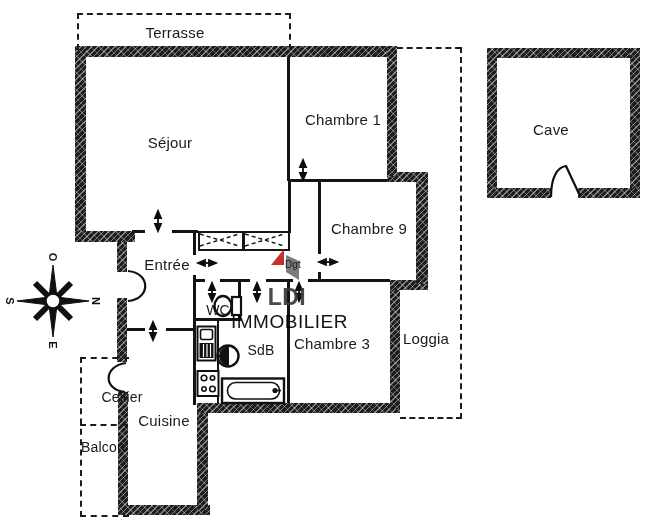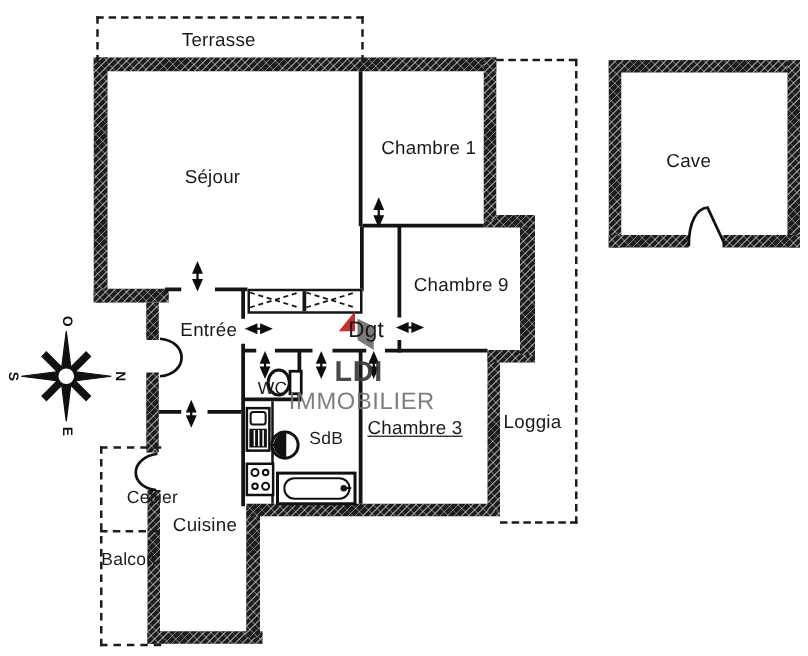--- a/index.html
+++ b/index.html
@@ -9,28 +9,28 @@
   .wall{position:absolute;background-color:#1d1d1d;
         background-image:repeating-linear-gradient(135deg,rgba(255,255,255,.45) 0 1px,transparent 1px 4px),
                          repeating-linear-gradient(45deg,rgba(255,255,255,.25) 0 1px,transparent 1px 6px);}
   
   .tline{position:absolute;background:#141414;}
   
   .dashbox{position:absolute;}
   .lbl{position:absolute;transform:translate(-50%,-50%);color:#1a1a1a;font-size:15px;
        white-space:nowrap;letter-spacing:.2px;z-index:30;}
   .lbl.sm{font-size:14px;}
-  .lbl.xs{font-size:18px;}
+  .lbl.xs{font-size:10px;}
   .overlay{position:absolute;left:0;top:0;width:646px;height:525px;z-index:20;pointer-events:none;}
   .closet{position:absolute;left:198px;top:231px;width:88px;height:16px;border:2px solid #161616;background:#fff;z-index:10;}
   .closet-div{position:absolute;left:42px;top:0;width:3px;height:16px;background:#161616;}
   .watermark{position:absolute;left:226px;top:246px;display:flex;align-items:center;z-index:40;opacity:.92;flex-direction:column;}
   .wm-logo{width:32px;height:38px;margin-right:3px;}
   .wm-bold{font-size:23px;font-weight:bold;color:#3a3a3a;letter-spacing:.5px;}
-  .wm-light{font-size:19px;font-weight:500;color:#737373;letter-spacing:.5px;margin-left:5px;}
+  .wm-light{font-size:19px;font-weight:500;color:#000000;letter-spacing:.5px;margin-left:5px;}
   .dgt{z-index:50;}
 </style>
 </head>
 <body>
 
 <div class="plan">
 
   <div class="wall" style="left:75px;top:46px;width:322px;height:11px;"></div>
   <div class="wall" style="left:75px;top:46px;width:11px;height:196px;"></div>
   <div class="wall" style="left:75px;top:231px;width:60px;height:11px;"></div>
@@ -189,21 +189,21 @@
 
   <div class="lbl" style="left:175px;top:32px;">Terrasse</div>
   <div class="lbl" style="left:170px;top:142px;">Séjour</div>
   <div class="lbl" style="left:343px;top:119px;">Chambre 1</div>
   <div class="lbl" style="left:369px;top:228px;">Chambre 9</div>
   <div class="lbl" style="left:551px;top:129px;">Cave</div>
   <div class="lbl" style="left:167px;top:264px;text-align:right;">Entrée</div>
   <div class="lbl xs dgt" style="left:293px;top:264px;">Dgt</div>
   <div class="lbl sm" style="left:218px;top:310px;">WC</div>
   <div class="lbl sm" style="left:261px;top:350px;">SdB</div>
-  <div class="lbl" style="left:332px;top:343px;text-decoration:underline;">Chambre 3</div>
+  <div class="lbl" style="left:332px;top:343px;">Chambre 3</div>
   <div class="lbl" style="left:426px;top:338px;">Loggia</div>
   <div class="lbl sm" style="left:106px;top:397px;margin-left:16px;">Cellier</div>
   <div class="lbl sm" style="left:103px;top:447px;">Balcon</div>
   <div class="lbl" style="left:164px;top:420px;">Cuisine</div>
 
   <div class="watermark">
     <svg class="wm-logo" viewBox="0 0 32 38" xmlns="http://www.w3.org/2000/svg">
       <path d="M2,19 L15,3 L15,19 Z" fill="#c2201f"></path>
       <path d="M17,9 L30,15 L30,34 L17,26 Z" fill="#707070"></path>
     </svg>

